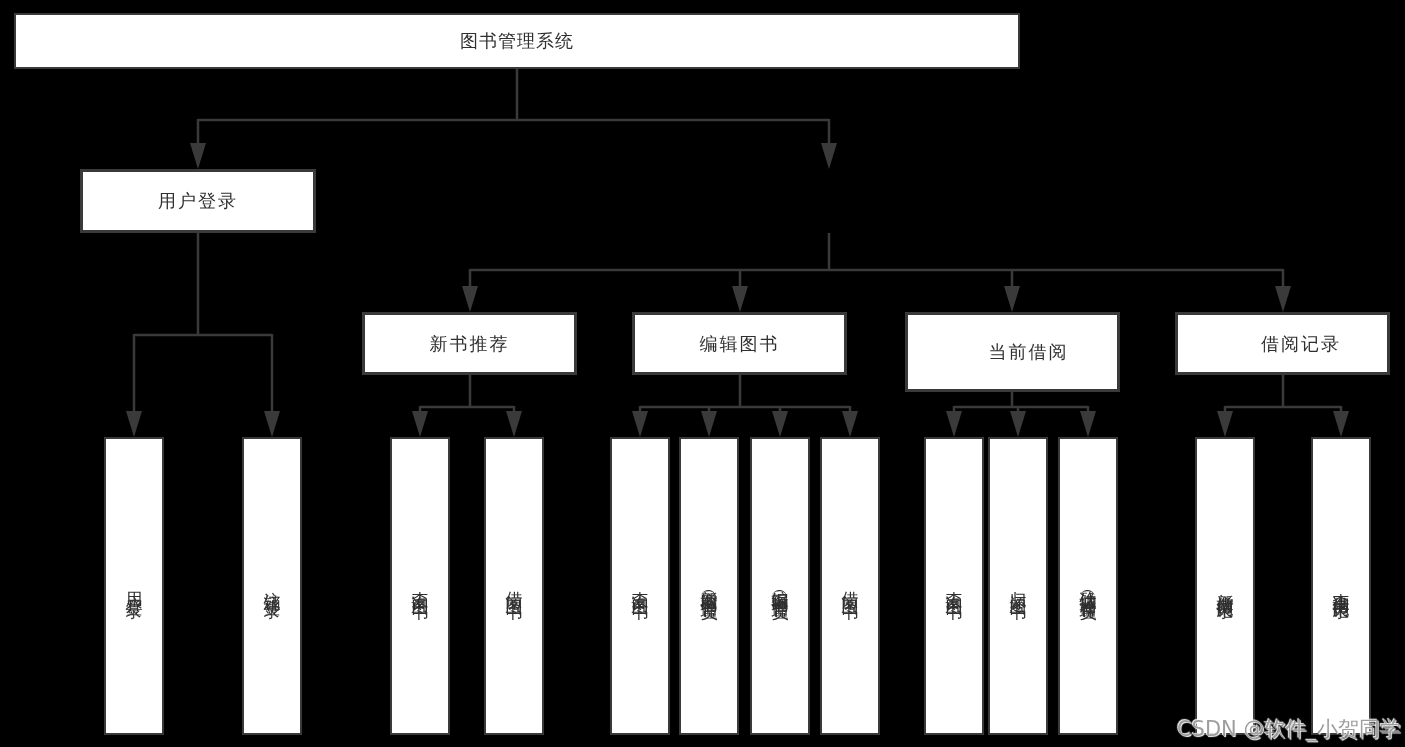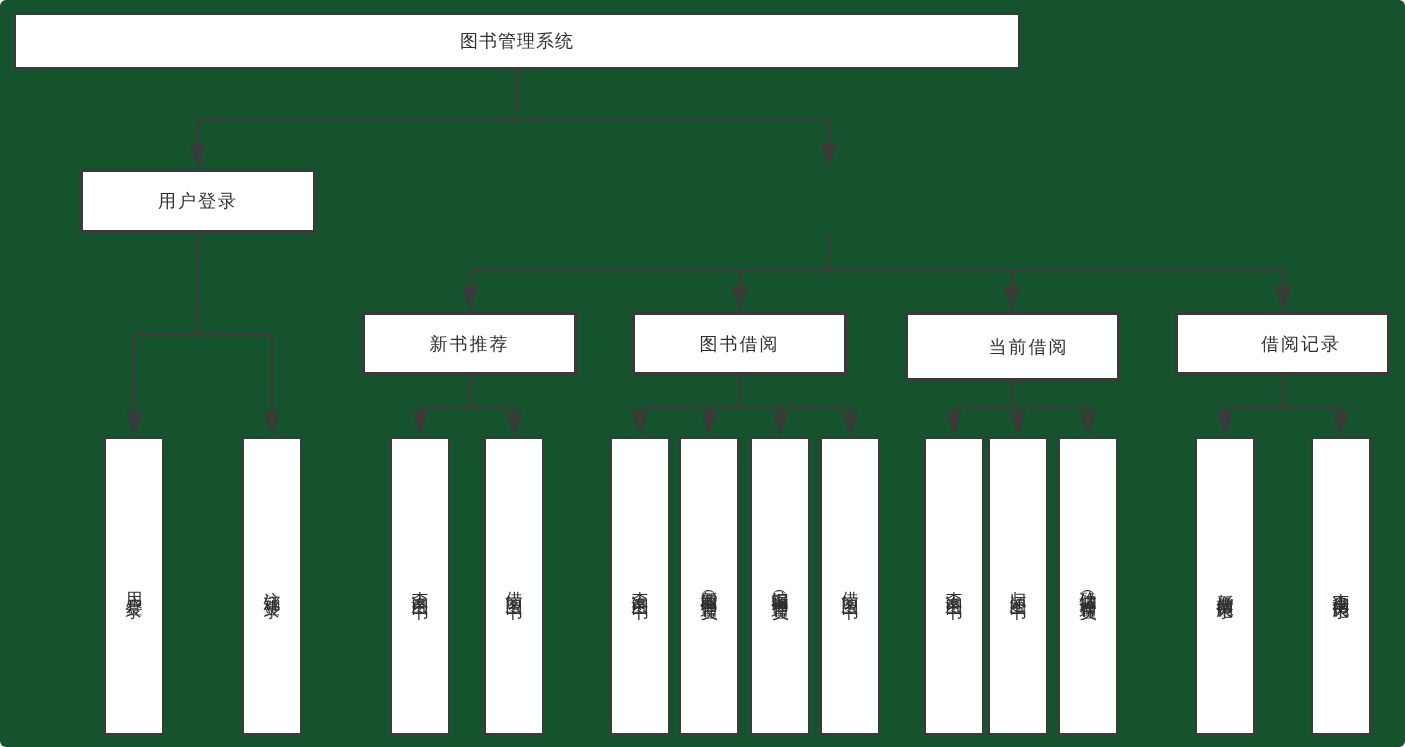--- a/index.html
+++ b/index.html
@@ -1,22 +1,21 @@
 <!DOCTYPE html>
 <html><head>
 <meta charset="utf-8">
 <style>
   html,body{margin:0;padding:0;background:#ffffff;}
   #canvas{
     position:relative;
     width:1405px;height:747px;
-    background:#14532d;
+    background:#000000;
     font-family:"DejaVu Sans","Liberation Sans",sans-serif;
     overflow:hidden;
-    border-radius:6px;
   }
   #wires{position:absolute;left:0;top:0;width:1405px;height:747px;}
   .box{
     position:absolute;
     background:#ffffff;
     border:3px solid #3a3a3a;
     display:flex;align-items:center;justify-content:center;
     color:#2f2f2f;
     box-sizing:border-box;
     text-align:center;
@@ -117,23 +116,23 @@
   </div>
 
   <div class="box box-l2" style="left:80px;top:169px;width:236px;height:64px;">
     <span>用户登录</span>
   </div>
 
   <div class="box box-l3" style="left:362px;top:312px;width:215px;height:63px;">
     <span>新书推荐</span>
   </div>
   <div class="box box-l3" style="left:632px;top:312px;width:215px;height:63px;">
-    <span>图书借阅</span>
+    <span>编辑图书</span>
   </div>
-  <div class="box box-l3" style="left:905px;top:312px;width:215px;height:69px;padding-left:32px;">
+  <div class="box box-l3" style="left:905px;top:312px;width:215px;height:80px;padding-left:32px;">
     <span>当前借阅</span>
   </div>
   <div class="box box-l3" style="left:1175px;top:312px;width:215px;height:63px;padding-left:37px;">
     <span>借阅记录</span>
   </div>
 
   <div class="box vbox" style="left:104px;top:437px;width:60px;height:298px;">
     <span>用户登录</span>
   </div>
   <div class="box vbox" style="left:242px;top:437px;width:60px;height:298px;">
@@ -170,14 +169,15 @@
     <span>确认归还（管理员）</span>
   </div>
 
   <div class="box vbox long" style="left:1195px;top:437px;width:60px;height:298px;">
     <span>新增借阅记录</span>
   </div>
   <div class="box vbox long" style="left:1311px;top:437px;width:60px;height:298px;">
     <span>查询借阅记录</span>
   </div>
 
+  <div id="watermark">CSDN @软件_小贺同学</div>
 
 </div>
 
 </body></html>

